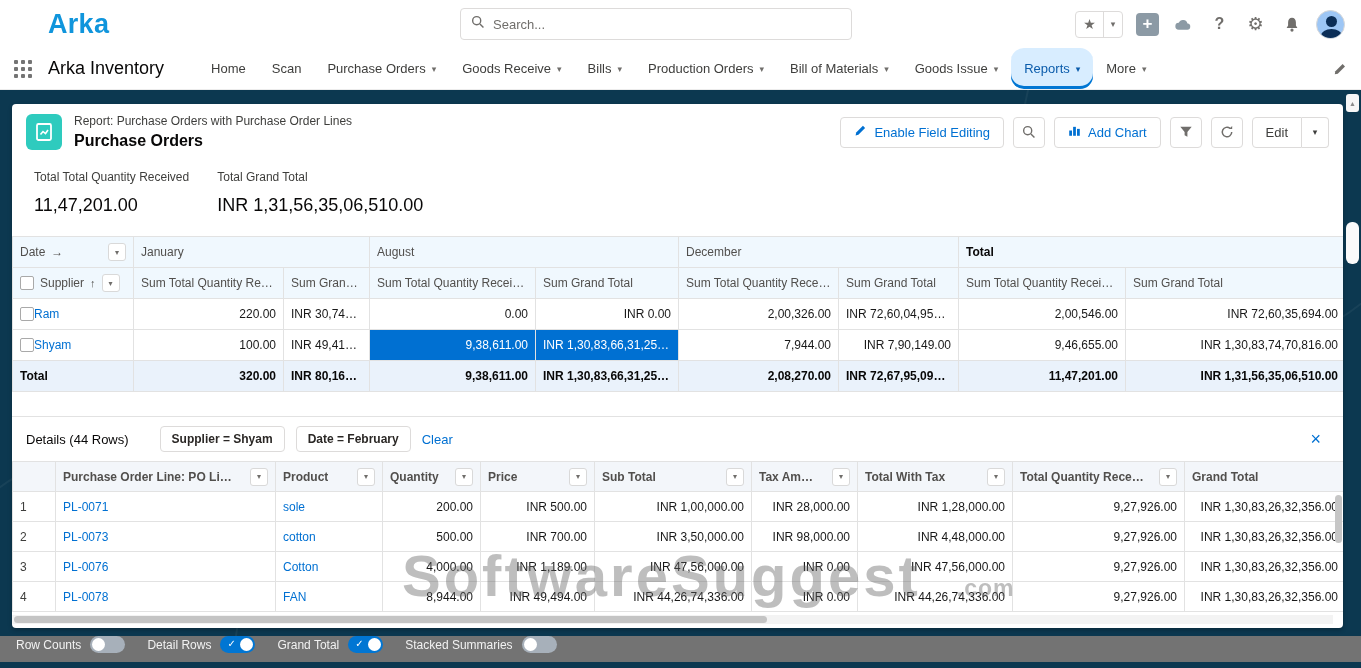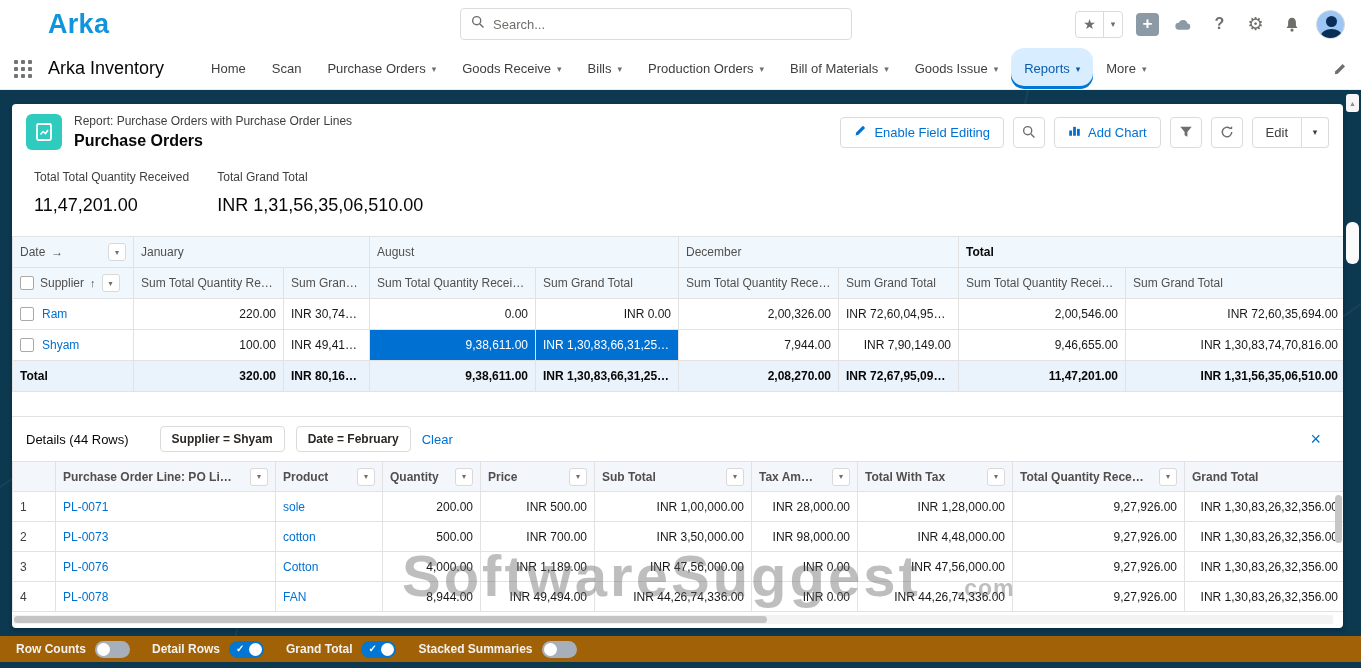--- a/index.html
+++ b/index.html
@@ -69,21 +69,21 @@
   .pivot thead th { background:#f0f8fe; color:#514f4d; font-weight:400; text-align:left; }
   .pivot td.num { text-align:right; color:#181818; cursor:pointer; }
   .pivot td.num.sel { background:#0070d2; color:#fff; }
   .pivot tr.total td { background:#eaf2fb; font-weight:700; color:#080707; }
   .pivot tr.total td.lbl { text-align:left; }
   .thx { display:flex; align-items:center; gap:6px; min-width:0; }
   .thx .tlbl { overflow:hidden; text-overflow:ellipsis; white-space:nowrap; }
   .thx .sp { flex:1; }
   .hdr-dd { width:18px; height:18px; flex:0 0 18px; border:1px solid #d9d9d9; border-radius:3px; background:#fff; color:#706e6b; font-size:8px; display:flex; align-items:center; justify-content:center; cursor:pointer; padding:0; }
   .cb { width:14px; height:14px; border:1px solid #a9a9a9; border-radius:2px; background:#fff; display:inline-block; flex:0 0 14px; cursor:pointer; }
-  .flexrow { display:flex; align-items:center; gap:8px; min-width:0; }
+  .flexrow { display:flex; align-items:center; min-width:0; }
   a.link { color:#0070d2; text-decoration:none; cursor:pointer; overflow:hidden; text-overflow:ellipsis; }
   .sort-arrow { color:#514f4d; font-size:11px; }
 
   
   .details-bar { margin-top:24px; border-top:1px solid #e2e2e2; display:flex; align-items:center; gap:11px; padding:9px 16px 9px 14px; }
   .details-title { font-size:13px; color:#080707; margin-right:20px; }
   .chip { border:1px solid #dddbda; border-radius:4px; padding:5px 11px; font-size:12px; color:#2b2826; font-weight:600; cursor:pointer; background:#fff; }
   .clear-link { color:#0070d2; font-size:13px; cursor:pointer; }
   .details-close { margin-left:auto; color:#0070d2; font-size:18px; line-height:1; cursor:pointer; padding-right:6px; }
 
@@ -99,21 +99,21 @@
 
   
   .watermark { position:absolute; left:402px; top:452px; font-size:58px; font-weight:700; color:rgba(100,100,100,.42); letter-spacing:3px; pointer-events:none; z-index:6; white-space:nowrap; }
   .watermark .suffix { font-size:23px; letter-spacing:1px;margin-left:36px; }
 
   
   .pg-up { position:absolute; right:2px; top:4px; width:13px; height:18px; background:#f6f6f6; border-radius:3px; display:flex; align-items:center; justify-content:center; font-size:7px; color:#8a8a8a; cursor:pointer; }
   .pg-thumb { position:absolute; right:2px; top:132px; width:13px; height:42px; background:#fafafa; border-radius:6px; cursor:pointer; }
 
   
-  .footer { flex:0 0 26px; background:#a16207; display:flex; align-items:center; padding:0 16px; gap:22px;font-weight:bold; }
+  .footer { flex:0 0 26px; background:#737373; display:flex; align-items:flex-start; padding:0 16px; gap:22px; }
   .ft-item { display:flex; align-items:center; gap:9px; }
   .ft-label { color:#f2f2f2; font-size:12px; white-space:nowrap; }
   .toggle { width:35px; height:17px; border-radius:9px; background:#a7b0ba; position:relative; cursor:pointer; flex:0 0 35px; }
   .toggle .knob { width:13px; height:13px; border-radius:50%; background:#fff; position:absolute; top:2px; left:2px; }
   .toggle.on { background:#0176d3; }
   .toggle.on .knob { left:auto; right:2px; }
   .toggle.on::before { content:"✓"; color:#fff; font-size:10px; position:absolute; left:7px; top:2px; }
   .bottom-strip { flex:0 0 6px; background:#0c3850; }
 </style>
 </head>

